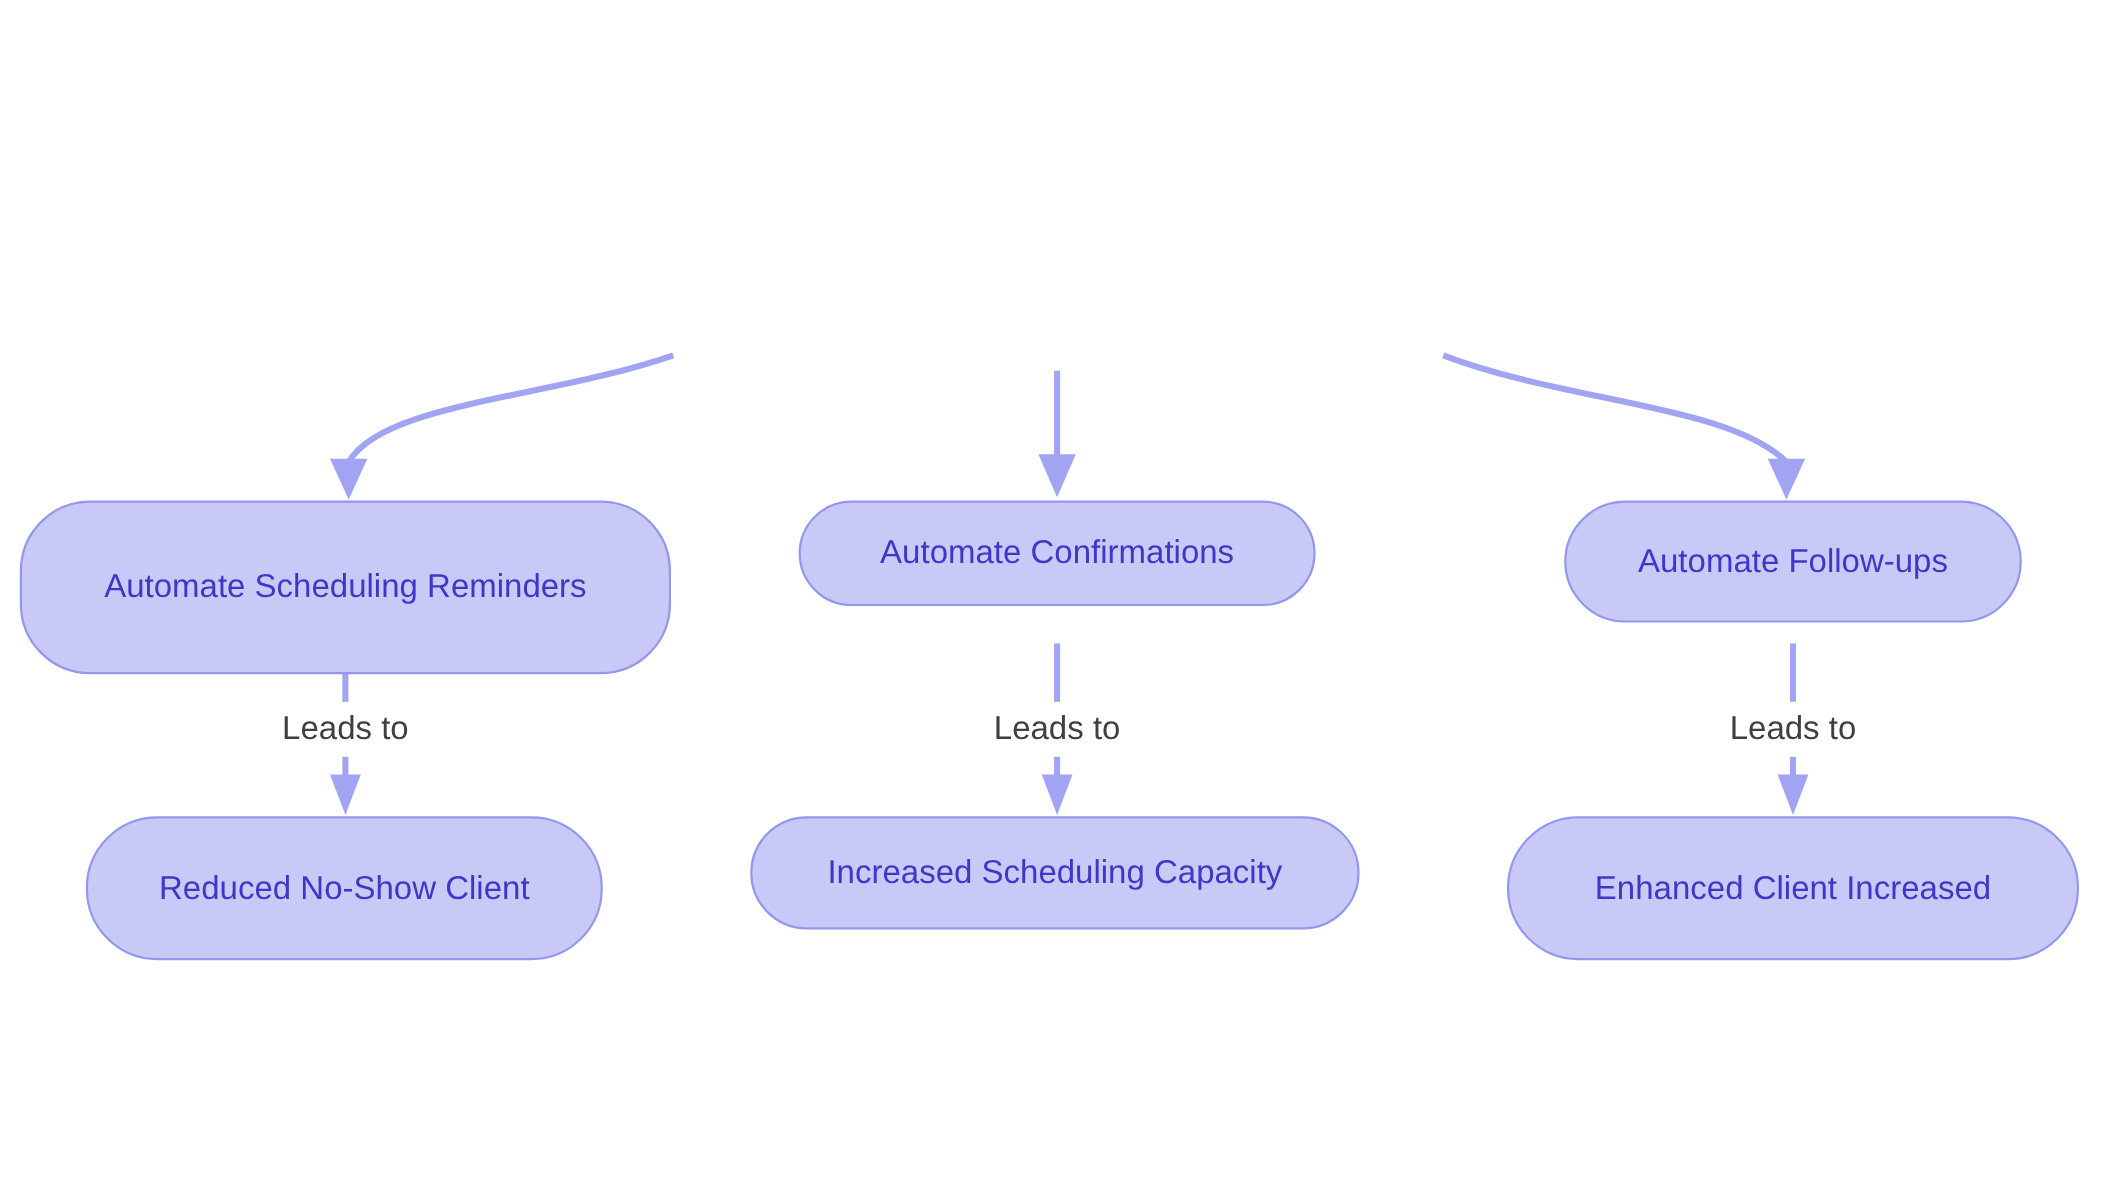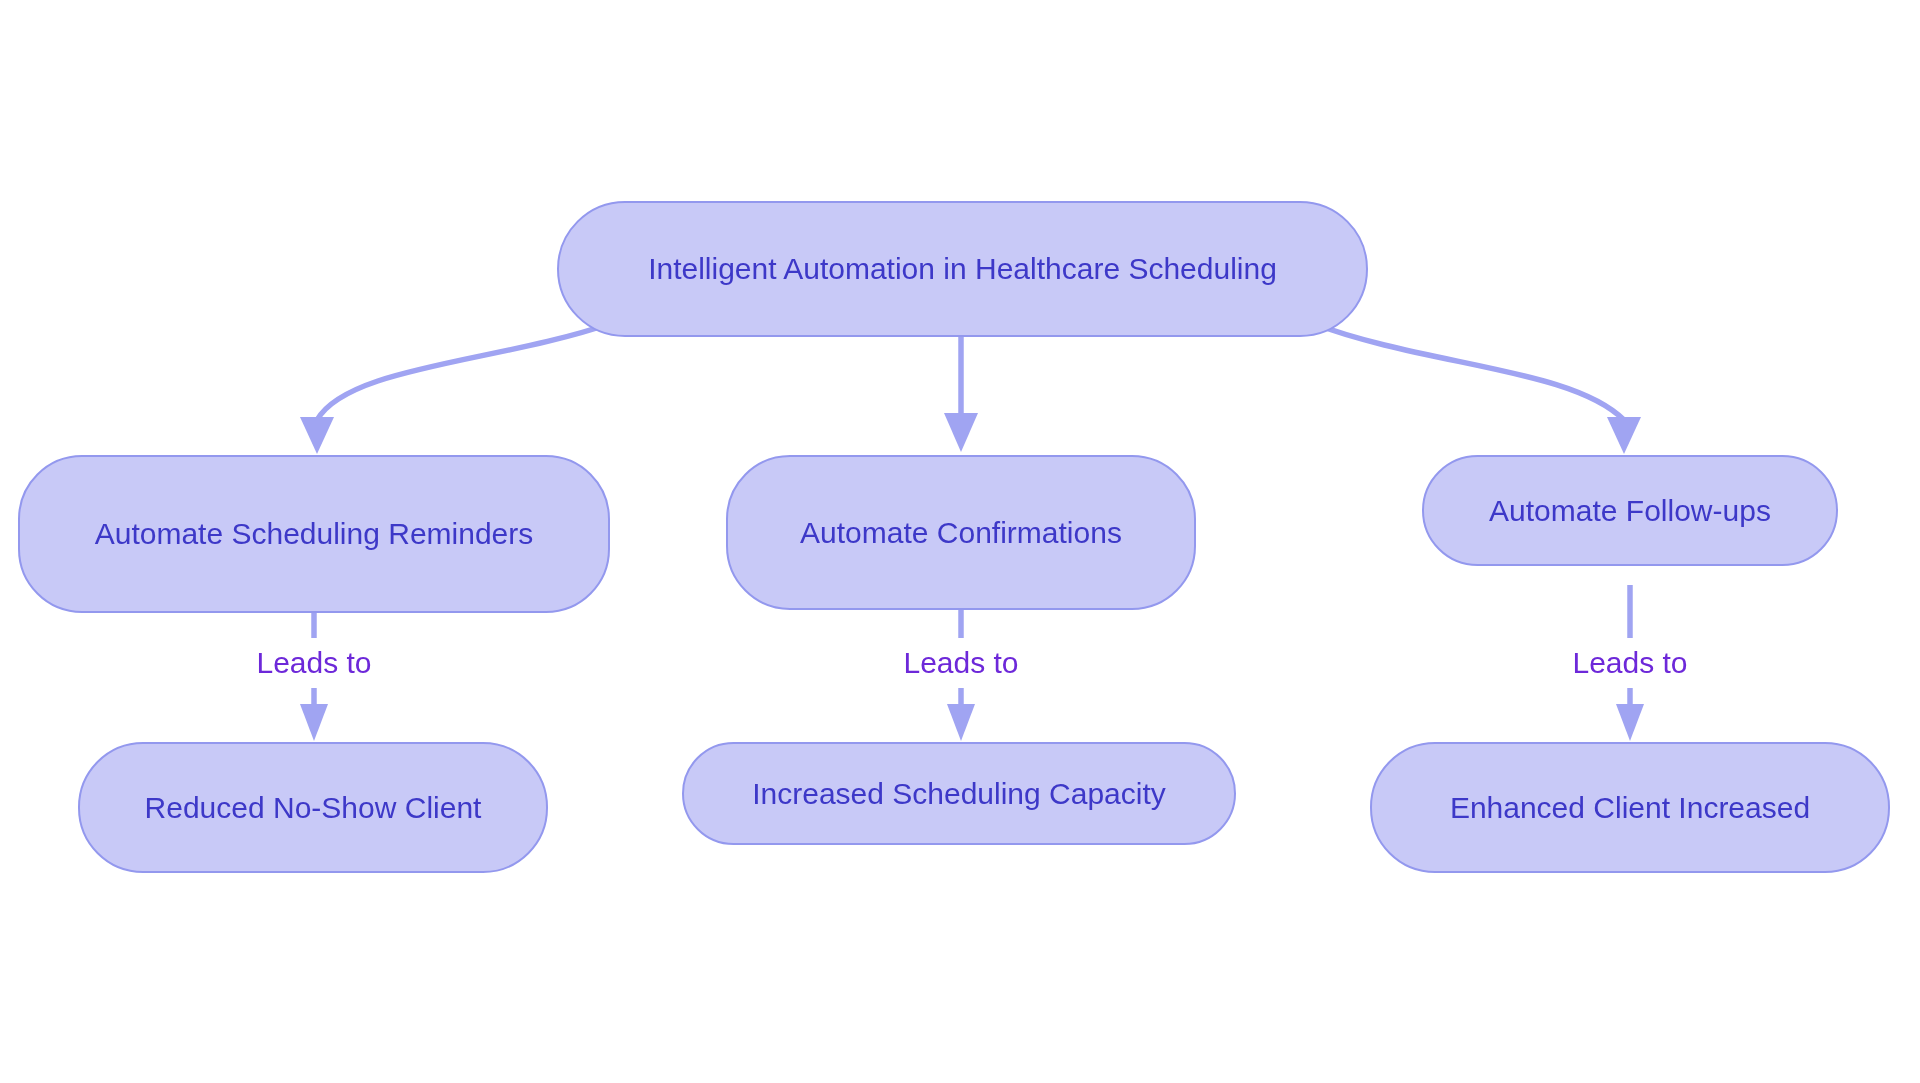--- a/index.html
+++ b/index.html
@@ -33,29 +33,29 @@
     align-items: center;
     justify-content: center;
     text-align: center;
     color: #3d38c8;
     font-size: 30px;
     line-height: 1.2;
     white-space: nowrap;
   }
   .node-root          { left: 557px;  top: 201px; width: 811px; height: 136px; }
   .node-reminders     { left: 18px;   top: 455px; width: 592px; height: 158px; border-radius: 64px; }
-  .node-confirmations { left: 726px;  top: 455px; width: 470px; height: 155px; border-radius: 64px; }
+  .node-confirmations { left: 726px;  top: 455px; width: 470px; height: 96px; border-radius: 64px; }
   .node-followups     { left: 1422px; top: 455px; width: 416px; height: 111px; border-radius: 64px; }
   .node-noshow        { left: 78px;   top: 742px; width: 470px; height: 131px; border-radius: 65px; }
   .node-capacity      { left: 682px;  top: 742px; width: 554px; height: 103px; border-radius: 65px; }
   .node-engagement    { left: 1370px; top: 742px; width: 520px; height: 131px; border-radius: 65px; }
   .edge-label {
     position: absolute;
     transform: translate(-50%, -50%);
-    color: #6d28d9;
+    color: #404040;
     font-size: 30px;
     white-space: nowrap;
     background: #ffffff;
     padding: 0 6px;
   }
   .edge-label-1 { left: 314px;  top: 663px; }
   .edge-label-2 { left: 961px;  top: 663px; }
   .edge-label-3 { left: 1630px; top: 663px; }
   .edge-path {
     fill: none;
@@ -90,23 +90,20 @@
 
     <path class="edge-path" d="M 961 585 L 961 638"></path>
     <path class="edge-path" d="M 961 688 L 961 706"></path>
     <polygon class="arrow-head" points="947,704 975,704 961,741"></polygon>
 
     <path class="edge-path" d="M 1630 585 L 1630 638"></path>
     <path class="edge-path" d="M 1630 688 L 1630 706"></path>
     <polygon class="arrow-head" points="1616,704 1644,704 1630,741"></polygon>
   </svg>
 
-  <div class="node node-root">
-    <span>Intelligent Automation in Healthcare Scheduling</span>
-  </div>
 
   <div class="node node-reminders">
     <span>Automate Scheduling Reminders</span>
   </div>
 
   <div class="node node-confirmations">
     <span>Automate Confirmations</span>
   </div>
 
   <div class="node node-followups">

